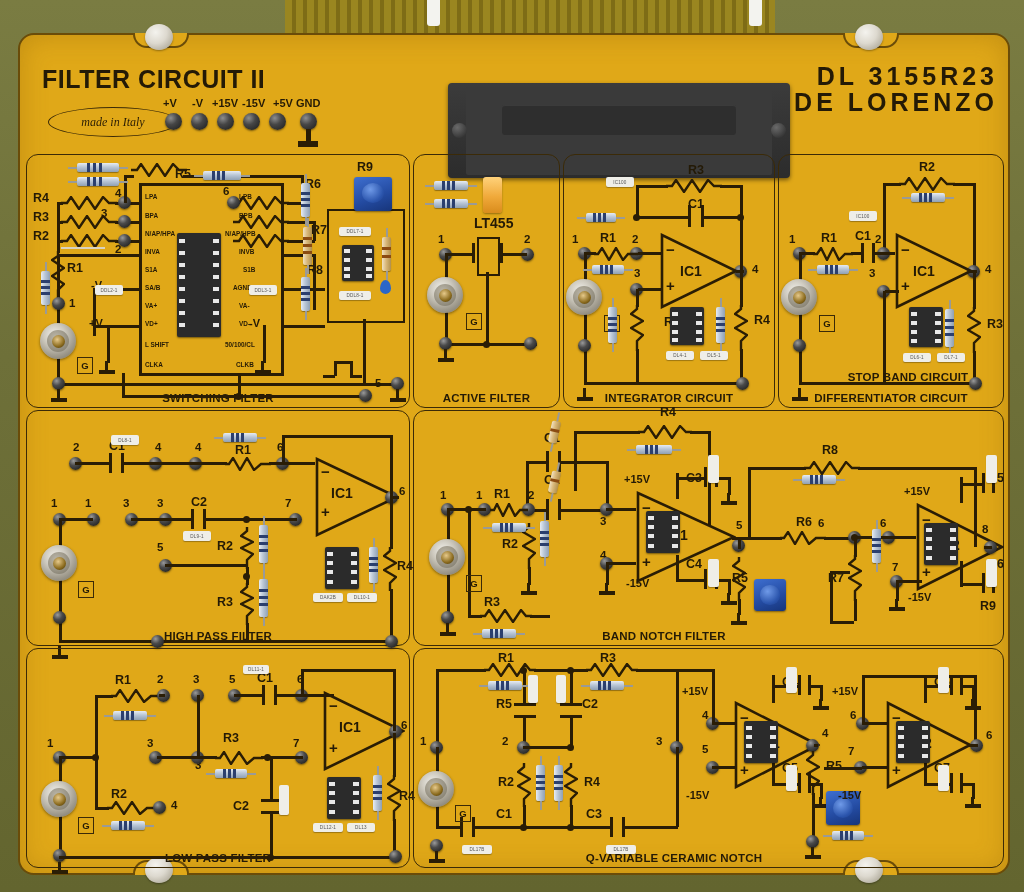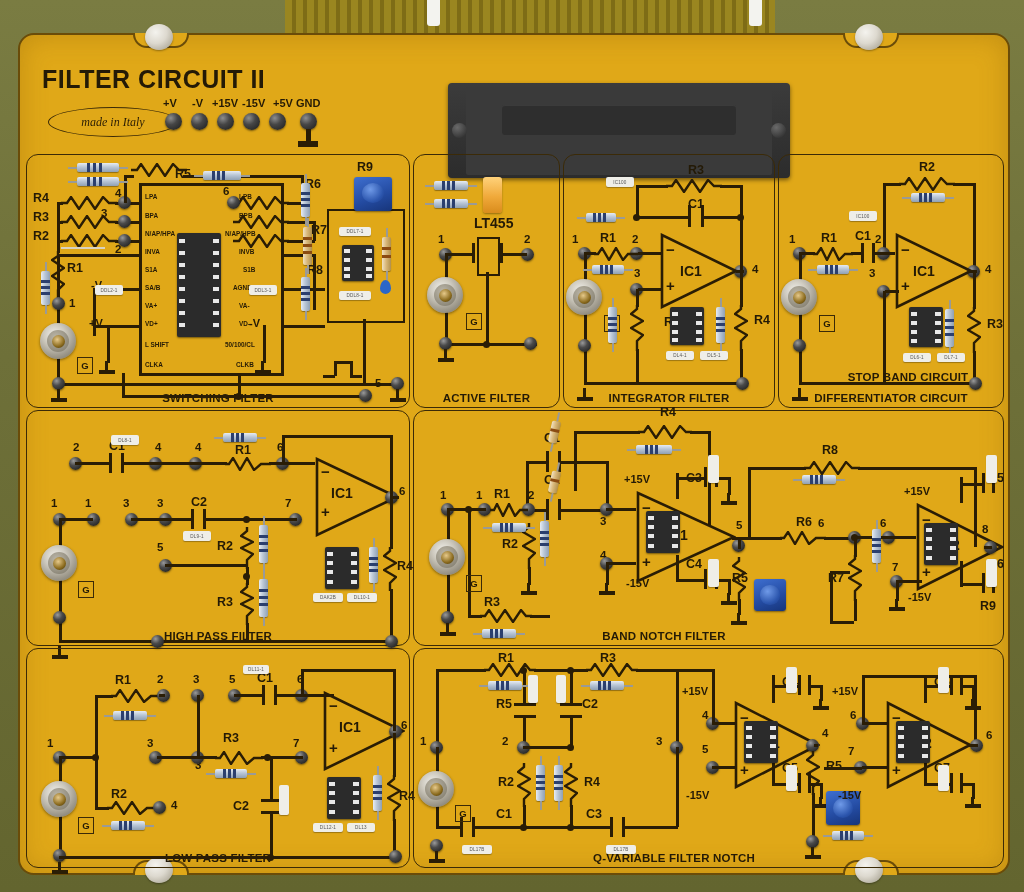--- a/index.html
+++ b/index.html
@@ -136,20 +136,24 @@
     <div class="screwcut" style="left:823px;top:-2px;"></div>
     <div class="screwcut bot" style="left:113px;bottom:-2px;"></div>
     <div class="screwcut bot" style="left:823px;bottom:-2px;"></div>
     <div class="screw" style="left:125px;top:-11px;"></div>
     <div class="screw" style="left:835px;top:-11px;"></div>
     <div class="screw" style="left:125px;top:822px;"></div>
     <div class="screw" style="left:835px;top:822px;"></div>
 
     <div id="madein">made in Italy</div>
     <div id="title">FILTER CIRCUIT II</div>
+    <div id="brand">
+      <div>DL 3155R23</div>
+      <div>DE LORENZO</div>
+    </div>
 
     <div class="tlabel" style="left:143px;top:62px">+V</div>
     <div class="tlabel" style="left:172px;top:62px">-V</div>
     <div class="tlabel" style="left:192px;top:62px">+15V</div>
     <div class="tlabel" style="left:222px;top:62px">-15V</div>
     <div class="tlabel" style="left:253px;top:62px">+5V</div>
     <div class="tlabel" style="left:276px;top:62px">GND</div>
 
     <div class="term" style="left:145px;top:78px"></div>
     <div class="term" style="left:171px;top:78px"></div>
@@ -449,21 +453,21 @@
       <div class="dot" style="left:72px;top:189px"></div>
       <div class="node" style="left:31px;top:188px"></div>
       <div class="node" style="left:116px;top:188px"></div>
       <div class="gnds" style="left:24px;top:194px;width:16px;height:14px">
         <i style="left:6px;top:0;width:3px;height:9px"></i>
           <i style="left:0;top:9px;width:16px;height:4px"></i>
         </div>
     </div>
 
     <div class="sec" style="left:543px;top:119px;width:210px;height:252px;">
-      <div class="seclabel" style="left:50%;bottom:3px;">INTEGRATOR FILTER</div>
+      <div class="seclabel" style="left:50%;bottom:3px;">INTEGRATOR CIRCUIT</div>
 
       <div class="cmp" style="left:124px;top:8px">R3</div>
       <div class="res" style="left:102px;top:24px;width:56px;">
         <svg width="56" height="14">
             <polyline points="0,7 6,7 10,1 18,13 26,1 34,13 42,1 48,7 56,7" fill="none" stroke="#2a1d05" stroke-width="2.4"></polyline>
           </svg>
         </div>
       <div class="wire h" style="left:72px;top:30px;width:32px;"></div>
       <div class="wire h" style="left:156px;top:30px;width:22px;"></div>
       <div class="wire v" style="left:72px;top:30px;height:32px;"></div>
@@ -1237,21 +1241,21 @@
           <i style="right:2px;top:23px"></i>
           <i style="right:2px;top:33px"></i>
         </div>
       <div class="stick" style="left:216px;top:16px;width:26px;height:9px;">DL11-1</div>
       <div class="stick" style="left:252px;top:136px;width:10px;height:30px;"></div>
       <div class="stick" style="left:286px;top:174px;width:30px;height:9px;">DL12-1</div>
       <div class="stick" style="left:320px;top:174px;width:28px;height:9px;">DL13</div>
     </div>
 
     <div class="sec" style="left:393px;top:613px;width:589px;height:218px;">
-      <div class="seclabel" style="left:260px;bottom:3px;">Q-VARIABLE FILTER NOTCH</div>
+      <div class="seclabel" style="left:260px;bottom:3px;">Q-VARIABLE CERAMIC NOTCH</div>
 
       <div class="cmp" style="left:84px;top:2px">R1</div>
       <div class="cmp" style="left:186px;top:2px">R3</div>
       <div class="res" style="left:70px;top:14px;width:52px;">
         <svg width="52" height="14">
             <polyline points="0,7 5,7 9,1 17,13 25,1 33,13 41,1 46,7 52,7" fill="none" stroke="#2a1d05" stroke-width="2.4"></polyline>
           </svg>
         </div>
       <div class="res" style="left:172px;top:14px;width:52px;">
         <svg width="52" height="14">

